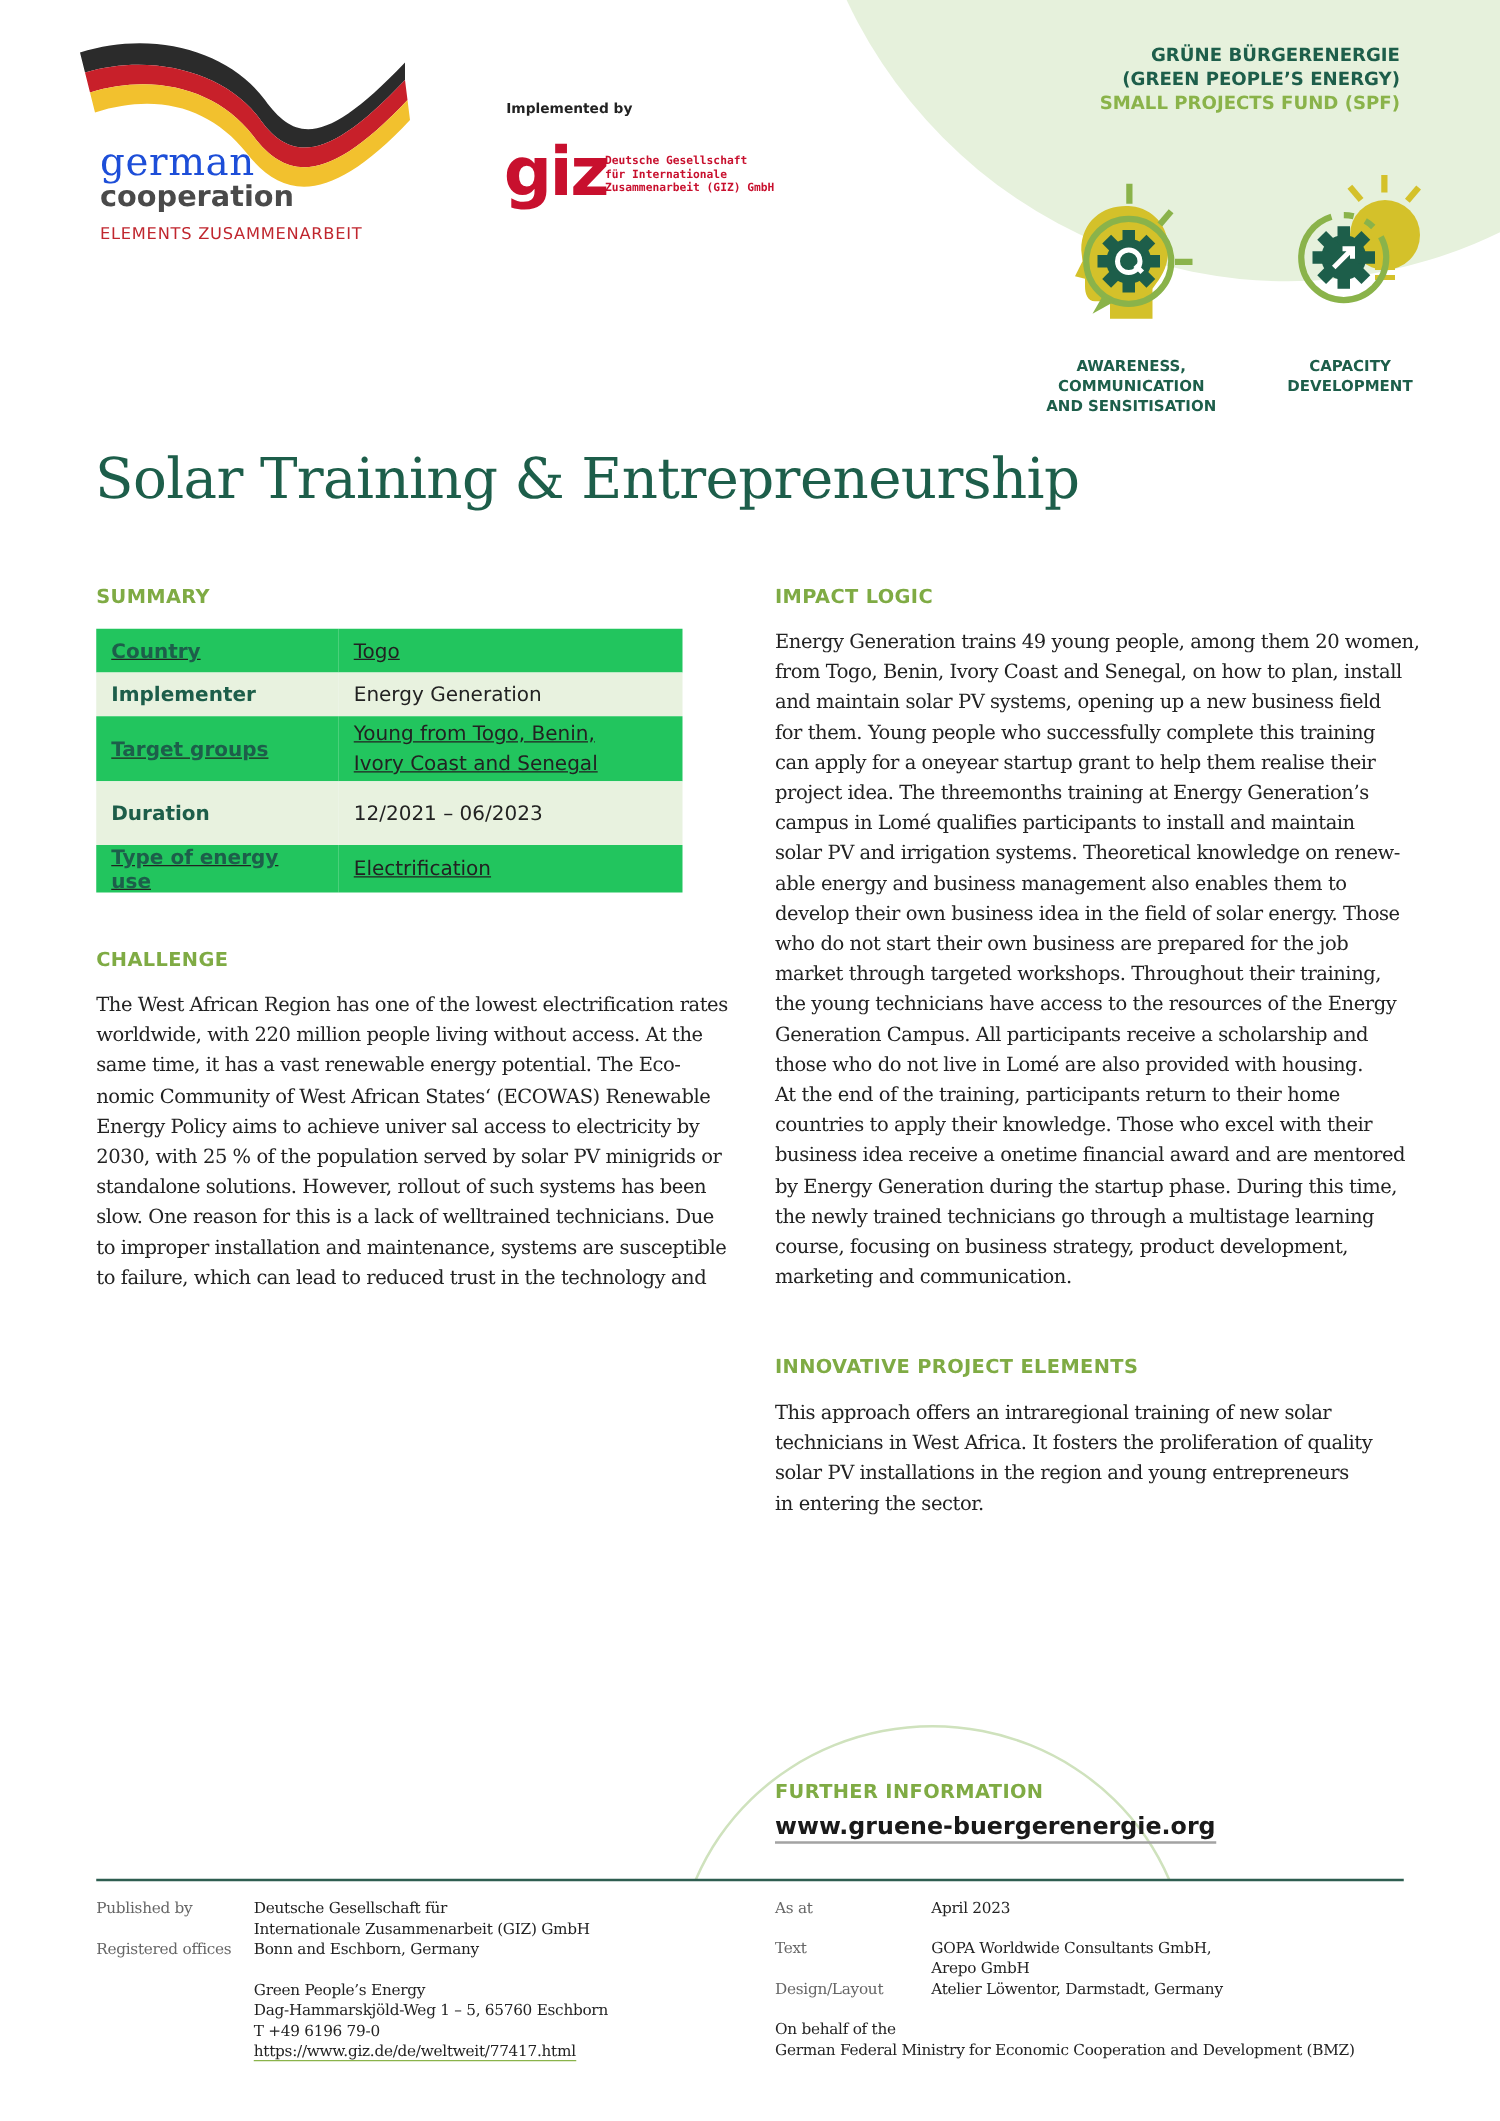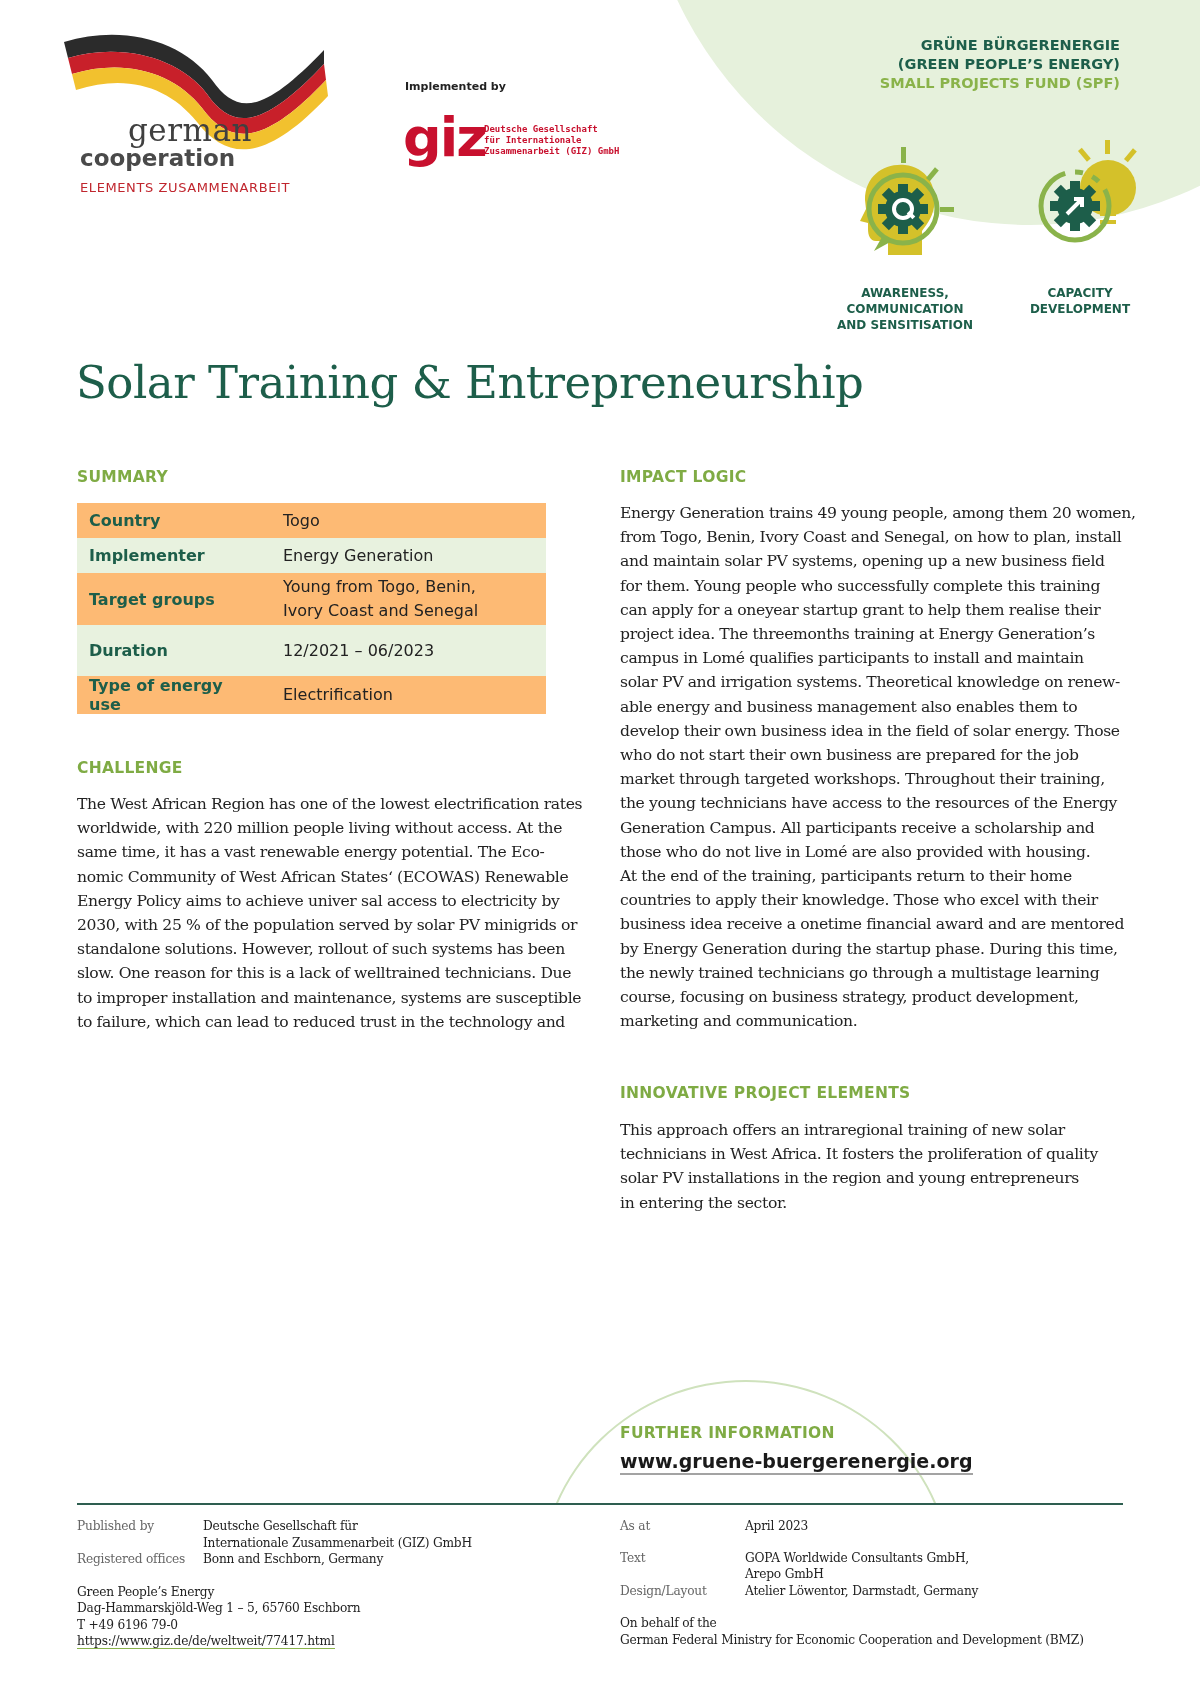--- a/index.html
+++ b/index.html
@@ -4,42 +4,42 @@
 <style>
   html, body { margin: 0; padding: 0; }
   body { width: 1200px; height: 1697px; position: relative; overflow: hidden; background: #ffffff; font-family: "DejaVu Serif", serif; color: #222; }
   .abs { position: absolute; }
   .bg-circle { position: absolute; left: 640px; top: -560px; width: 780px; height: 785px; border-radius: 50%; background: #e6f1dc; }
   .arc { position: absolute; left: 540px; top: 1380px; width: 412px; height: 400px; border-radius: 50%; border: 2px solid #cfe2bd; box-sizing: border-box; }
   .arc-mask { position: absolute; left: 500px; top: 1504px; width: 500px; height: 300px; background: #fff; }
 
   
   .gc-logo { left: 62px; top: 30px; width: 300px; height: 170px; }
-  .gc-word1 { left: 80px; top: 112px; font-family: "DejaVu Serif", serif; font-size: 31px; color: #404040; letter-spacing: 0.5px; margin-left: 48px; }
+  .gc-word1 { left: 80px; top: 112px; font-family: "DejaVu Serif", serif; font-size: 31px; color: #1d4ed8; letter-spacing: 0.5px; }
   .gc-word2 { left: 80px; top: 145px; font-family: "DejaVu Sans", sans-serif; font-weight: bold; font-size: 23px; color: #4a4a4a; }
   .gc-word3 { left: 80px; top: 180px; font-family: "DejaVu Sans", sans-serif; font-size: 13px; color: #c0262e; letter-spacing: 0.6px; }
 
   .impl-label { left: 405px; top: 80px; font-family: "DejaVu Sans", sans-serif; font-weight: bold; font-size: 11px; color: #222; }
   .giz-mark { left: 403px; top: 108px; font-family: "DejaVu Sans", sans-serif; font-weight: bold; font-size: 54px; color: #c8102e; line-height: 60px; letter-spacing: -2px; }
   .giz-text { left: 484px; top: 124px; font-family: "DejaVu Sans Mono", monospace; font-weight: bold; font-size: 9px; color: #c8102e; line-height: 11px; }
 
   .spf { right: 80px; top: 36px; text-align: right; font-family: "DejaVu Sans", sans-serif; font-weight: bold; font-size: 14.5px; line-height: 19px; }
   .spf .dark { color: #1d5e4a; text-align: right; }
   .spf .light { color: #8ab34a; }
 
   .icon-box { position: absolute; width: 150px; height: 130px; }
   .icon-cap { position: absolute; text-align: center; font-family: "DejaVu Sans", sans-serif; font-weight: bold; font-size: 12px; line-height: 16px; color: #1d5e4a; }
 
   .title { left: 76px; top: 356px; font-family: "DejaVu Serif", serif; font-size: 45px; color: #1d5e4a; letter-spacing: -0.5px; }
 
   .h-sec { font-family: "DejaVu Sans", sans-serif; font-weight: bold; font-size: 15.5px; color: #7fab44; letter-spacing: 0.3px; }
 
   .summary-table { left: 77px; top: 503px; width: 469px; border-collapse: collapse; font-family: "DejaVu Sans", sans-serif; font-size: 16px; }
   .summary-table td { padding: 0 12px; vertical-align: middle; }
-  .summary-table tr.odd { background: #fdba74; }
+  .summary-table tr.odd { background: #22c55e; text-decoration: underline; }
   .summary-table tr.even { background: #e8f2df; }
   .summary-table td.k { font-weight: bold; color: #1d5e4a; width: 170px; }
   .summary-table td.v { color: #222; line-height: 24px; }
 
   .body-text { font-family: "DejaVu Serif", serif; font-size: 15.6px; line-height: 24.2px; color: #222; letter-spacing: -0.35px; }
 
   .further-head { left: 620px; top: 1424px; }
   .further-link { left: 620px; top: 1450px; font-family: "DejaVu Sans", sans-serif; font-weight: bold; font-size: 19px; color: #1a1a1a; border-bottom: 2px solid #a3a3a3; padding-bottom: 1px; text-decoration: none; }
 
   .rule { left: 77px; top: 1503px; width: 1046px; height: 2px; background: #2e5e50; }
@@ -212,21 +212,21 @@
     <div class="lbl" style="width:126px;">Published by</div>
     <div>
       <div>Deutsche Gesellschaft für</div>
       <div>Internationale Zusammenarbeit (GIZ) GmbH</div>
     </div>
   </div>
   <div style="display:flex;">
     <div class="lbl" style="width:126px;">Registered offices</div>
     <div>Bonn and Eschborn, Germany</div>
   </div>
-  <div style="margin-top:16px;">
+  <div style="margin-left:126px;margin-top:16px;">
     <div>Green People’s Energy</div>
     <div>Dag-Hammarskjöld-Weg 1 – 5, 65760 Eschborn</div>
     <div>T +49 6196 79-0</div>
     <a class="foot-link">https://www.giz.de/de/weltweit/77417.html</a>
   </div>
 </div>
 
 <div class="abs foot" style="left:620px;top:1518px;width:520px;">
   <div style="display:flex;">
     <div class="lbl" style="width:125px;">As at</div>

